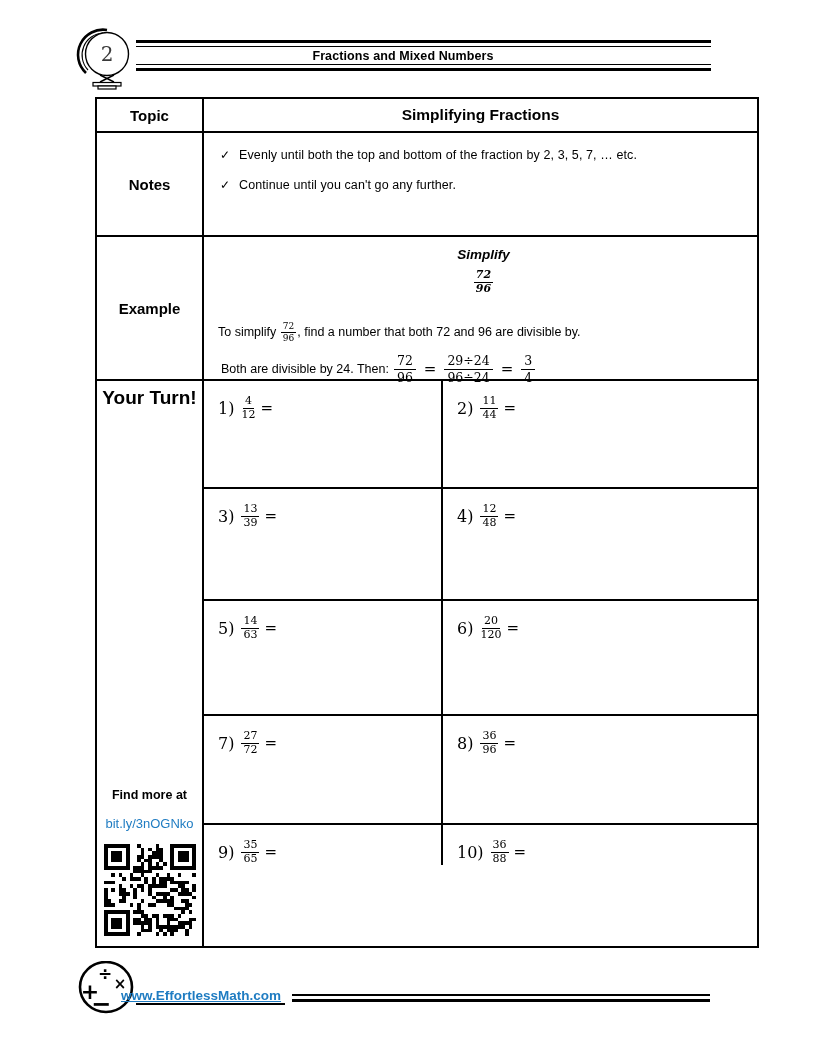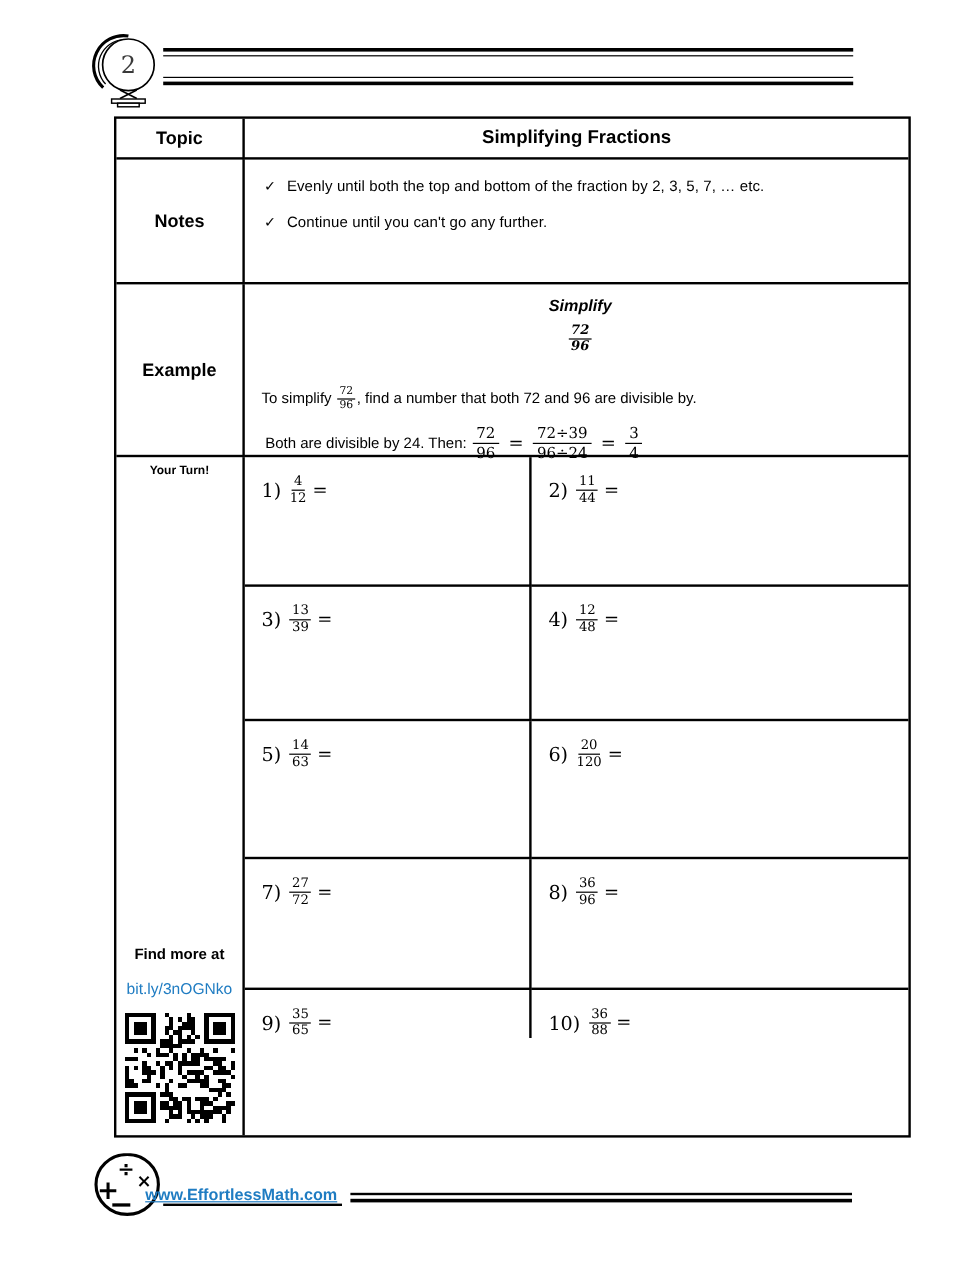--- a/index.html
+++ b/index.html
@@ -46,21 +46,21 @@
   .frac .fn { border-bottom:1px solid #000; padding:0 2px; }
   .frac-md { font-size:11px; }
   .frac-sm { font-size:9px; margin:0 1px; }
   .frac-lg { font-size:12.5px; margin:0 5px; line-height:1.25; }
   .frac-lg .fn { padding:0 3px; }
   .eqs { font-family:"DejaVu Serif",serif; font-size:15px; margin:0 3px; }
 
   
   .turn-cell { display:flex; flex-direction:column; justify-content:space-between;
                align-items:center; padding:6px 4px 10px 4px; }
-  .turn-label { font-weight:bold; font-size:10px; }
+  .turn-label { font-weight:bold; font-size:19px; }
   .turn-bottom { display:flex; flex-direction:column; align-items:center; }
   .find-more { font-weight:bold; font-size:12.5px; margin-bottom:14px; }
   .qr-link { color:#1F7CC2; font-size:13px; text-decoration:none; margin-bottom:13px; }
   .qr { width:92px; height:92px; }
 
   .problems { display:grid; grid-template-columns:239px 1fr;
               grid-template-rows:108px 112px 115px 109px 1fr; }
   .pcell { border-right:2px solid #000; border-bottom:2px solid #000;
            padding:14px 0 0 14px; }
   .pcell.pc-r { border-right:none; }
@@ -77,20 +77,21 @@
   .f-line-thin  { position:absolute; left:292px; top:994px; width:418px; height:1.5px; background:#000; }
   .f-line-thick { position:absolute; left:292px; top:999px; width:418px; height:3px; background:#000; }
 </style>
 </head>
 <body>
 
 <div class="sheet">
 
   <div class="hrule hr1"></div>
   <div class="hrule hr2"></div>
+  <div class="hdr-title">Fractions and Mixed Numbers</div>
   <div class="hrule hr3"></div>
   <div class="hrule hr4"></div>
 
   <svg class="globe" width="62" height="66" viewBox="0 0 62 66">
     <path d="M33 3 A25 25 0 0 0 12 46" fill="none" stroke="#000" stroke-width="2.6"></path>
     <path d="M29 6 A22 22 0 0 0 14 43" fill="none" stroke="#000" stroke-width="1.1"></path>
     <circle cx="33" cy="27" r="21.5" fill="#fff" stroke="#000" stroke-width="1.4"></circle>
     <text x="33" y="34" text-anchor="middle" font-family="DejaVu Serif, serif" font-size="20" fill="#3a3a3a">2</text>
     <path d="M26 48 L40 55 M40 48 L26 55" stroke="#000" stroke-width="1.4" fill="none"></path>
     <rect x="19" y="55.5" width="28" height="3.5" fill="#fff" stroke="#000" stroke-width="1.2"></rect>
@@ -130,21 +131,21 @@
         </span><span>, find a number that both 72 and 96 are divisible by.</span>
       </div>
       <div class="ex-solution">
         <span>Both are divisible by 24. Then:</span>
         <span class="frac frac-lg">
           <span class="fn">72</span>
           <span class="fd">96</span>
         </span>
         <span class="eqs">=</span>
         <span class="frac frac-lg">
-          <span class="fn">72÷39</span>
+          <span class="fn">29÷24</span>
           <span class="fd">96÷24</span>
         </span>
         <span class="eqs">=</span>
         <span class="frac frac-lg">
           <span class="fn">3</span>
           <span class="fd">4</span>
         </span>
       </div>
     </div>
 

